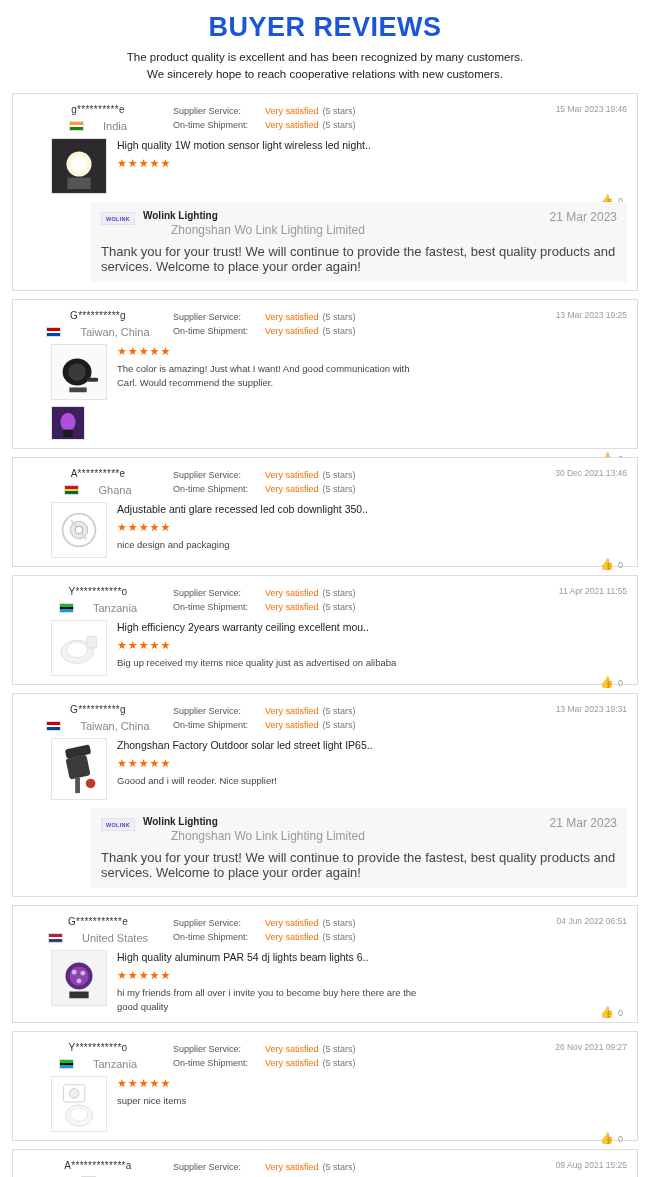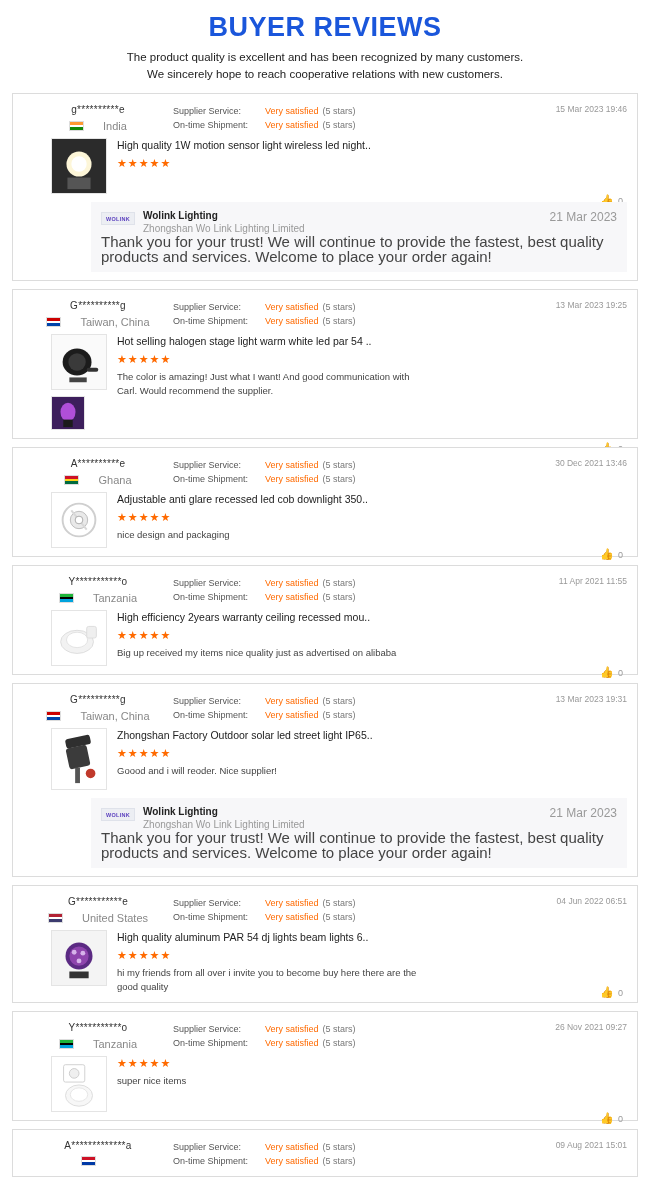--- a/index.html
+++ b/index.html
@@ -164,26 +164,27 @@
     background: #eceef3;
     border: 1px solid #dfe2ea;
     color: #5a3fbe;
     font-size: 5.5px;
     font-weight: bold;
     letter-spacing: .3px;
     display: flex; align-items: center; justify-content: center;
     margin-right: 8px; margin-top: 2px; flex: none;
   }
   .reply-name { font-size: 10px; color: #222; font-weight: bold; }
-  .reply-sub { font-size: 10px; color: #999; margin-top: 2px; }
+  .reply-sub { font-size: 12px; color: #999; margin-top: 2px; margin-left: 28px; }
   .reply-date { margin-left: auto; font-size: 12px; color: #999; }
   .reply-text {
-    font-size: 15px;
+    font-size: 13px;
     color: #444;
     line-height: 15px;
+    margin-top: 7px;
   }
 
   
   .art { width: 100%; height: 100%; display:block; }
 </style>
 </head>
 <body>
 
 <div class="page">
 
@@ -285,21 +286,20 @@
             </div>    
             <div class="prod-img-2">
               <svg class="art" viewBox="0 0 34 34">
                 <rect width="34" height="34" fill="#3d1f5c"></rect>
                 <ellipse cx="17" cy="16" rx="8" ry="10" fill="#b04fd8"></ellipse>
                 <rect x="12" y="24" width="10" height="8" fill="#1b1b1b"></rect>
               </svg>
             </div>  
           </div>  
           <div class="rv-content">    
-            <div class="prod-title">Hot selling halogen stage light warm white led par 54 ..</div>    
             <div class="stars">★★★★★</div>    
             <div class="comment">The color is amazing! Just what I want! And good communication with Carl. Would recommend the supplier.</div>  
           </div>
         </div>
         <div class="like" style="top:152px">
           <span class="thumb">👍</span>
           <span>0</span>
         </div>
       </div>
       <div class="review">
@@ -376,21 +376,21 @@
             <div class="prod-img">
               <svg class="art" viewBox="0 0 56 56">
                 <rect width="56" height="56" fill="#fff"></rect>
                 <ellipse cx="26" cy="32" rx="17" ry="12" fill="#f2f2f2" stroke="#ddd"></ellipse>
                 <ellipse cx="26" cy="30" rx="11" ry="8" fill="#fff" stroke="#e2e2e2"></ellipse>
                 <rect x="36" y="16" width="10" height="12" rx="2" fill="#efefef" stroke="#ddd"></rect>
               </svg>
             </div>  
           </div>  
           <div class="rv-content">    
-            <div class="prod-title">High efficiency 2years warranty ceiling recessed mou..</div>    
+            <div class="prod-title">High efficiency 2years warranty ceiling excellent mou..</div>    
             <div class="stars">★★★★★</div>    
             <div class="comment">Big up received my items nice quality just as advertised on alibaba</div>  
           </div>
         </div>
         <div class="like" style="top:100px">
           <span class="thumb">👍</span>
           <span>0</span>
         </div>
       </div>
       <div class="review">
@@ -557,18 +557,18 @@
               <span class="rate-label">Supplier Service:</span>
               <span class="rate-val">Very satisfied</span>
               <span class="rate-stars">(5 stars)</span>
             </div>    
             <div class="rate-row">
               <span class="rate-label">On-time Shipment:</span>
               <span class="rate-val">Very satisfied</span>
               <span class="rate-stars">(5 stars)</span>
             </div>  
           </div>  
-          <div class="rv-date">09 Aug 2021 15:01</div>
+          <div class="rv-date">09 Aug 2021 15:25</div>
         </div>
       </div>
     </div>
 
 </div>
 
 </body></html>

